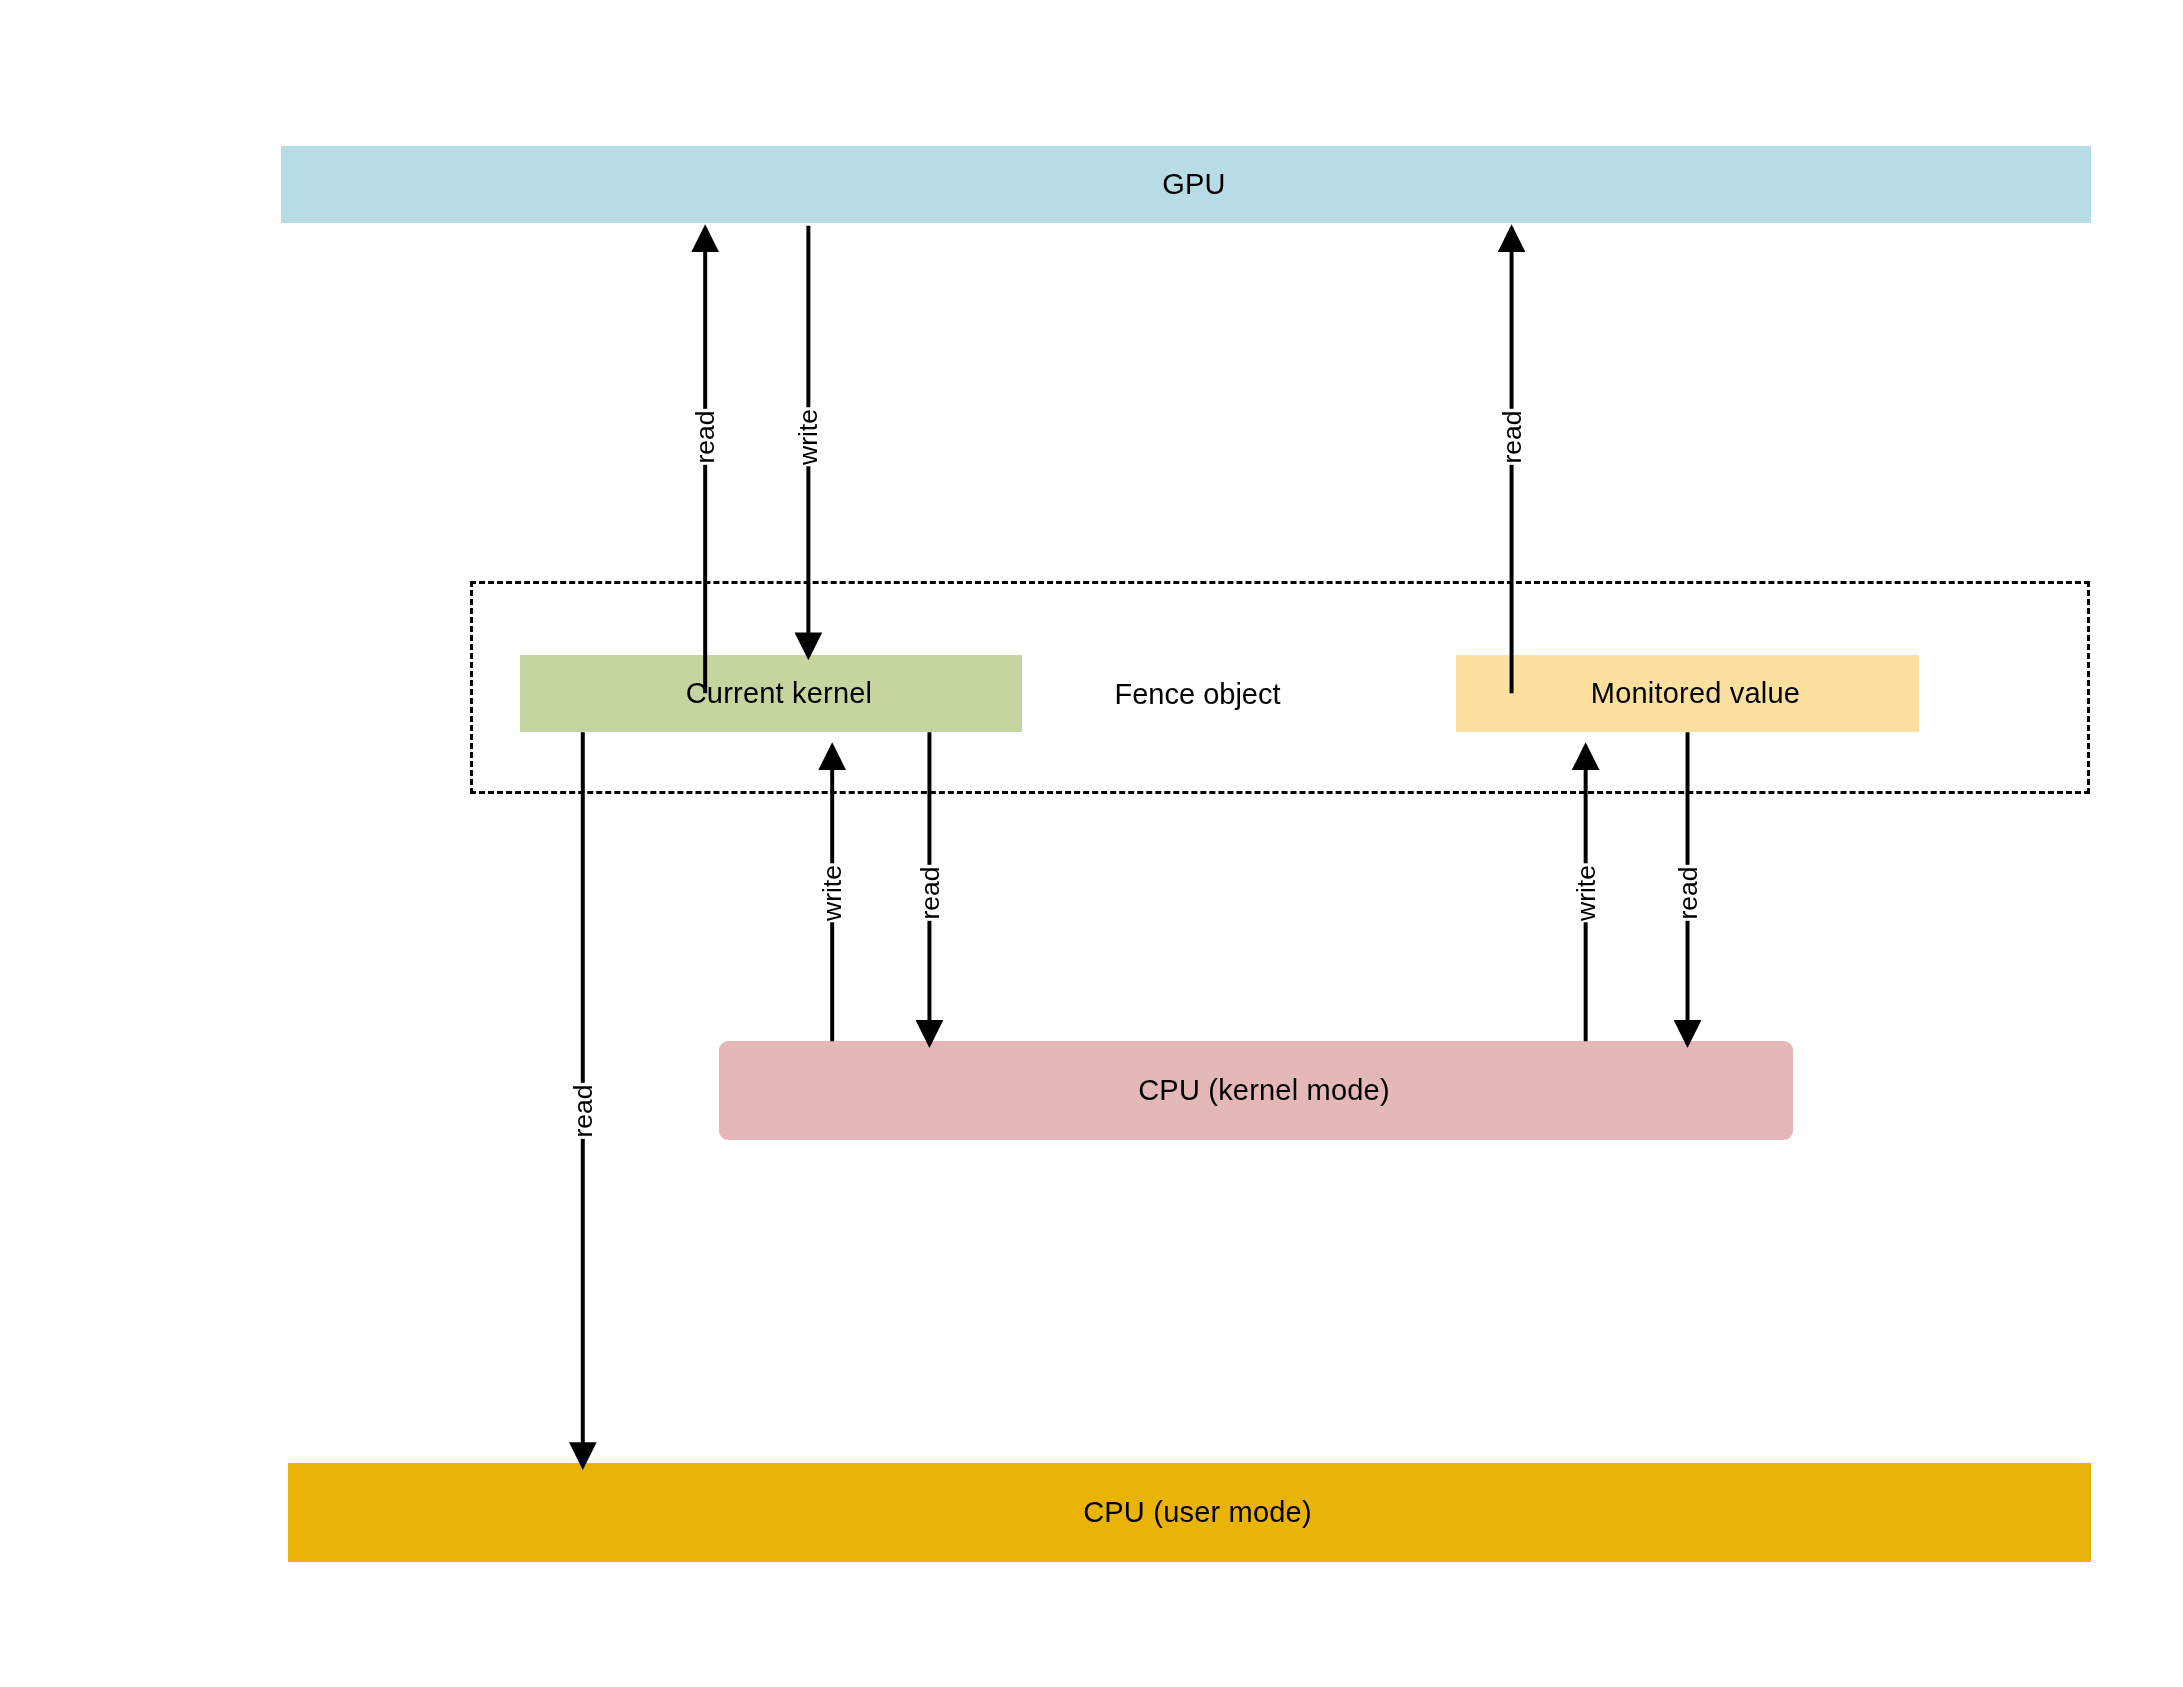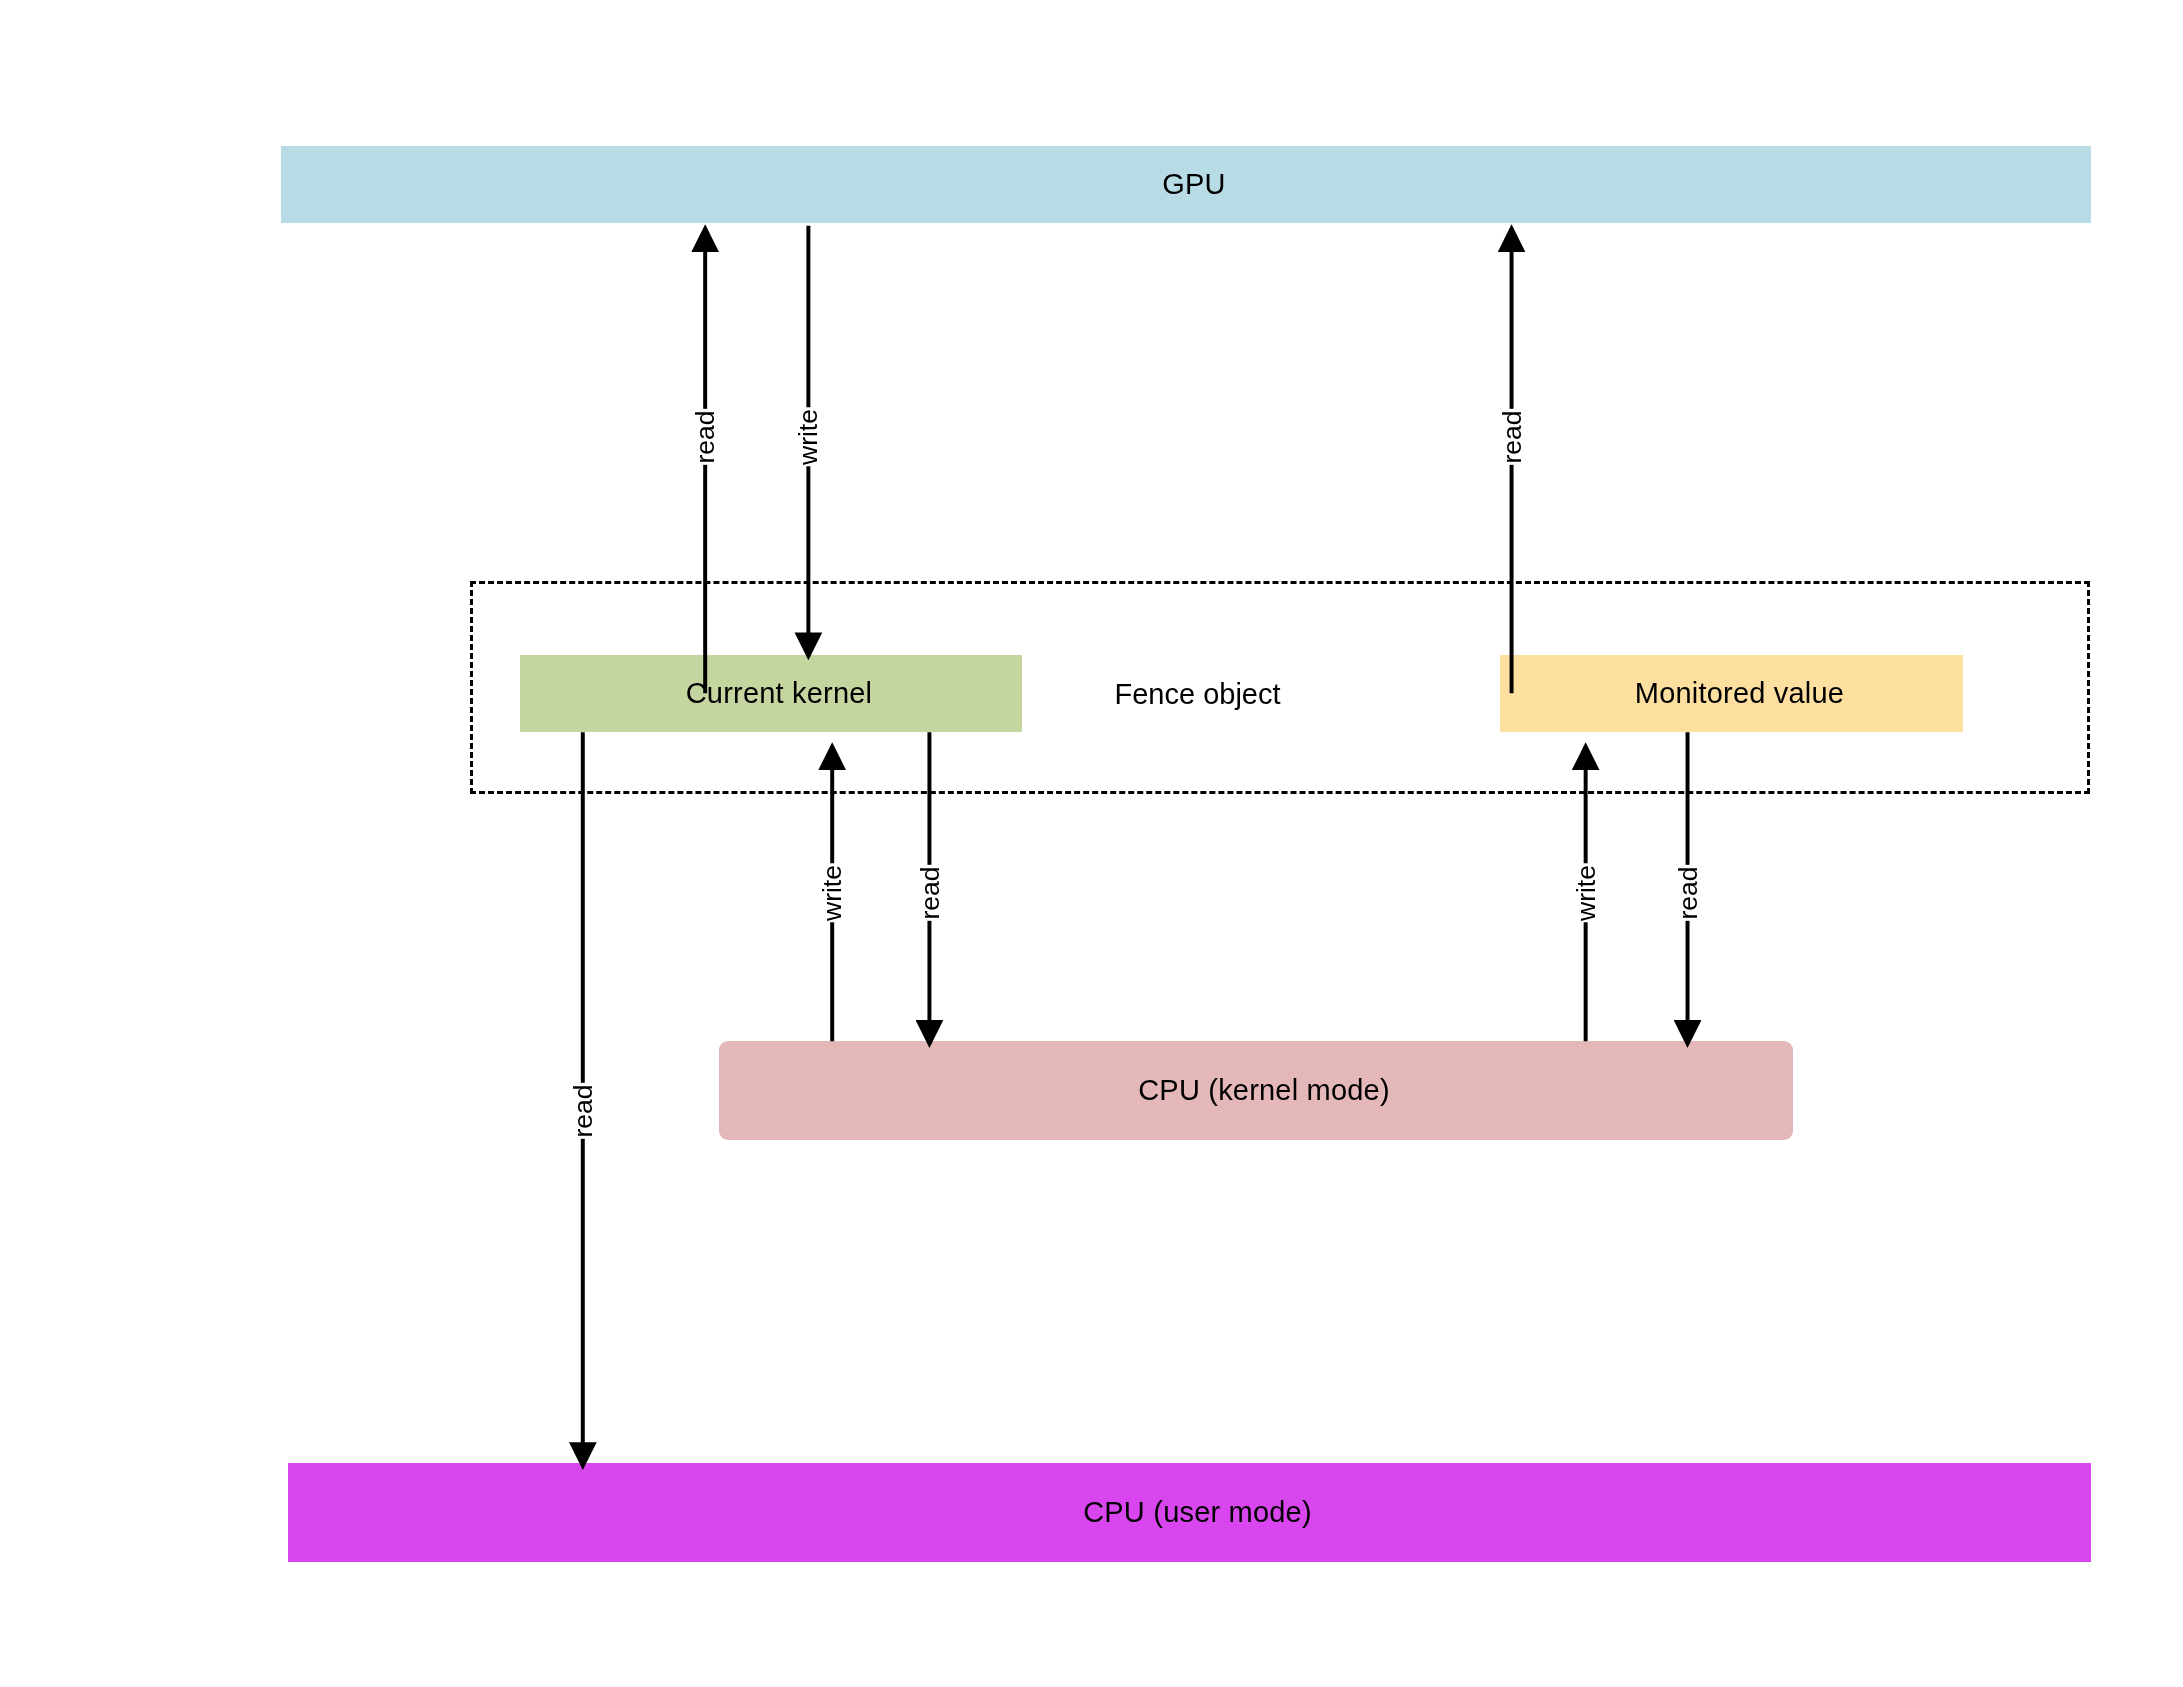--- a/index.html
+++ b/index.html
@@ -72,33 +72,33 @@
   <div class="fence-frame" style="left:470px; top:581px; width:1620px; height:213px;"></div>
 
   <div class="box" style="left:281px; top:146px; width:1810px; height:77px; background:#b7dce6;">
     <span>GPU</span>
   </div>
 
   <div class="box" style="left:520px; top:655px; width:502px; height:77px; background:#c5d5a0;">
     <span>Current kernel</span>
   </div>
 
-  <div class="box" style="left:1456px; top:655px; width:463px; height:77px; background:#fddfa0;margin-left:44px;">
+  <div class="box" style="left:1456px; top:655px; width:463px; height:77px; background:#fddfa0;">
     <span>Monitored value</span>
   </div>
 
   <div class="fence-label" style="left:1065px; top:658px; width:265px; height:73px;">
     <span>Fence object</span>
   </div>
 
   <div class="box" style="left:719px; top:1041px; width:1074px; height:99px; background:#e4b8b8;border-radius:9px;">
     <span>CPU (kernel mode)</span>
   </div>
 
-  <div class="box" style="left:288px; top:1463px; width:1803px; height:99px; background:#d946ef;">
+  <div class="box" style="left:288px; top:1463px; width:1803px; height:99px; background:#eab308;">
     <span>CPU (user mode)</span>
   </div>
 
   <svg class="edge-layer" viewBox="0 0 3300 2550" width="2183" height="1687" xmlns="http://www.w3.org/2000/svg">
     <defs>
       <marker id="arrowhead" markerWidth="7" markerHeight="7" refX="6" refY="3.5" orient="auto" markerUnits="strokeWidth">
         <path d="M0,0 L7,3.5 L0,7 z" fill="#000000"></path>
       </marker>
     </defs>
 

